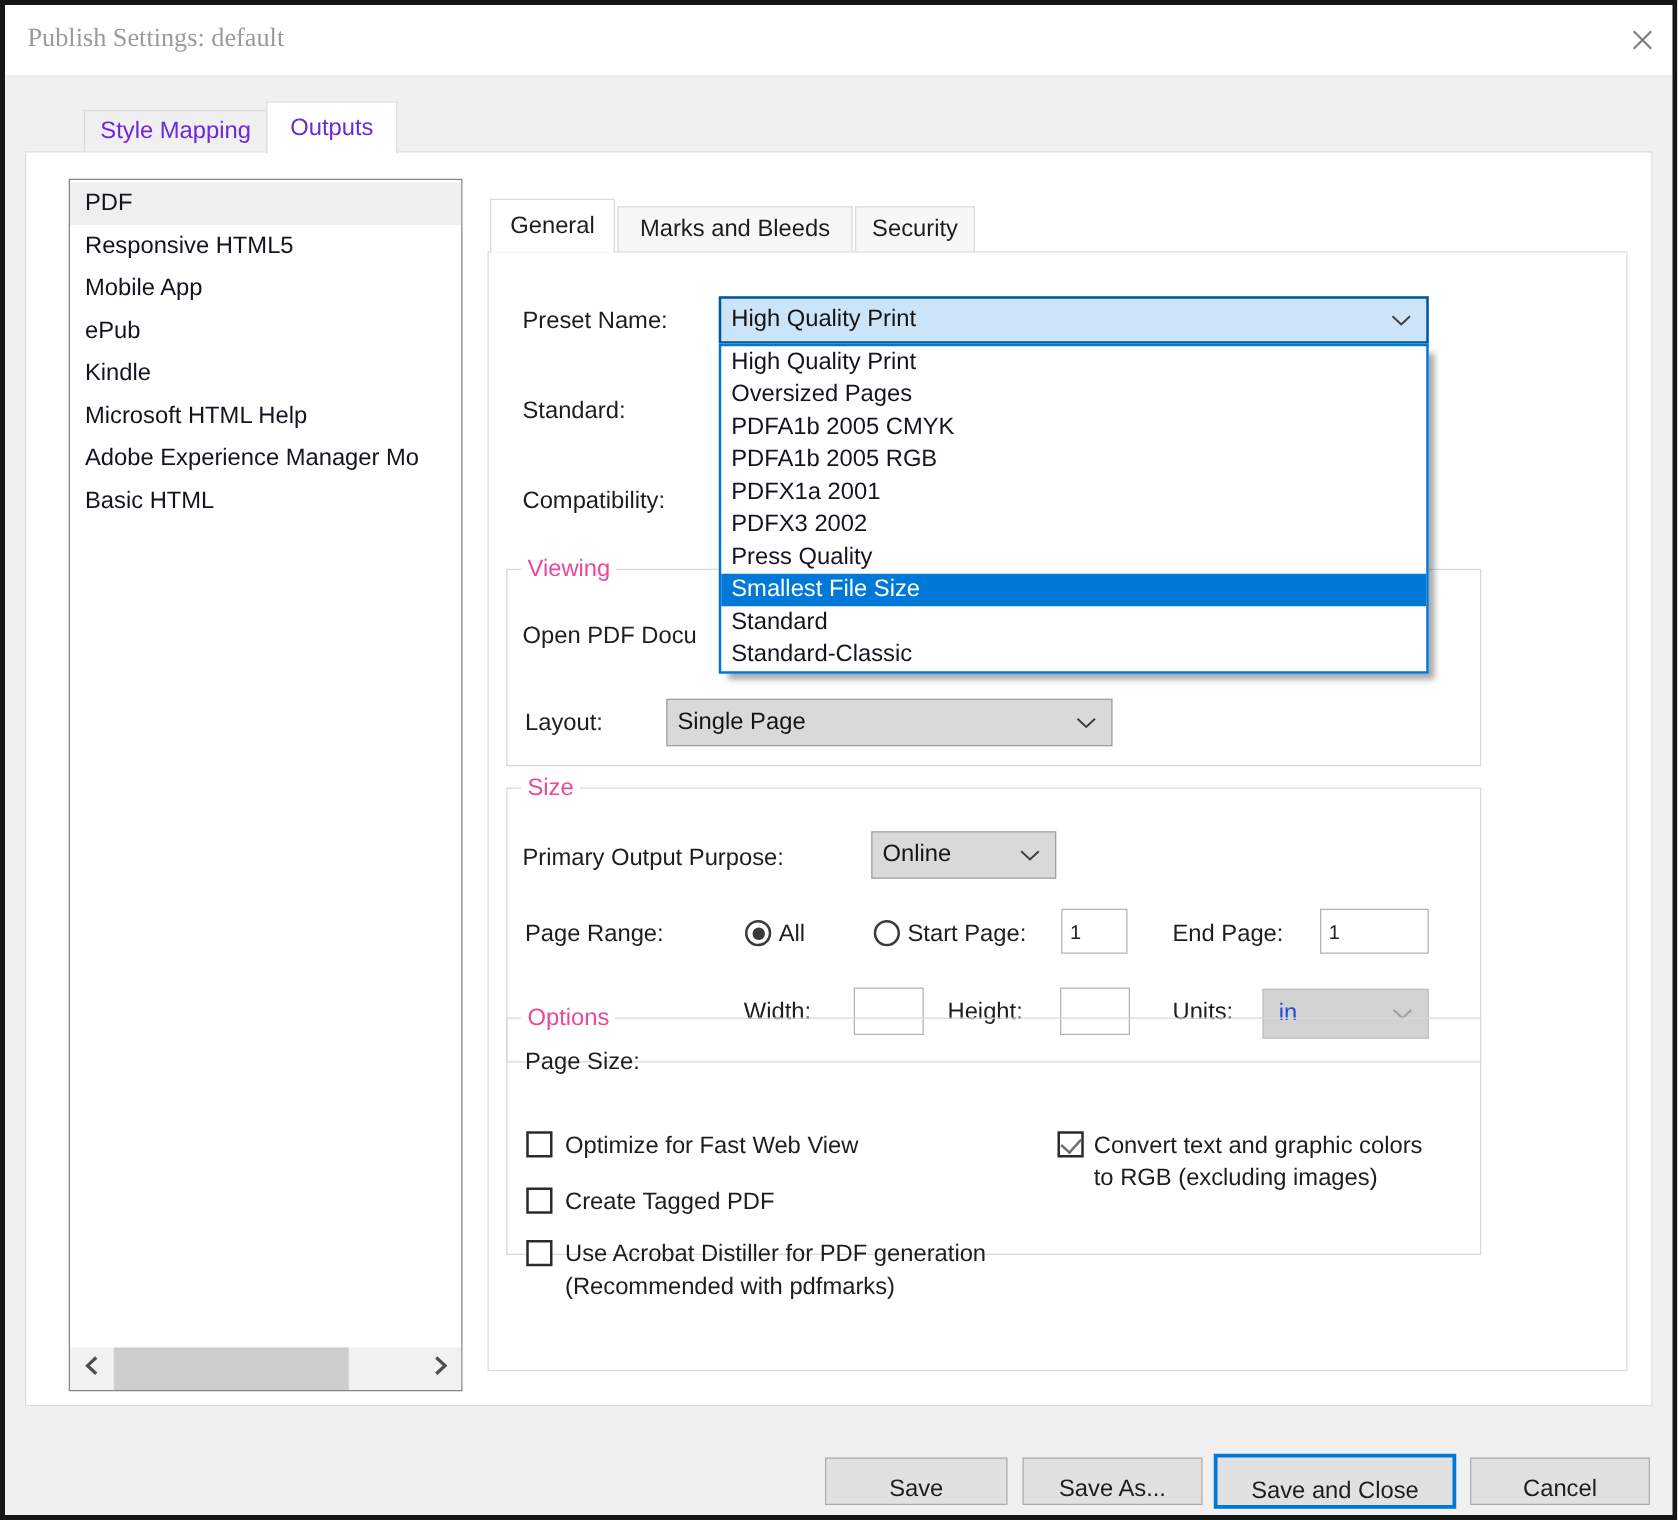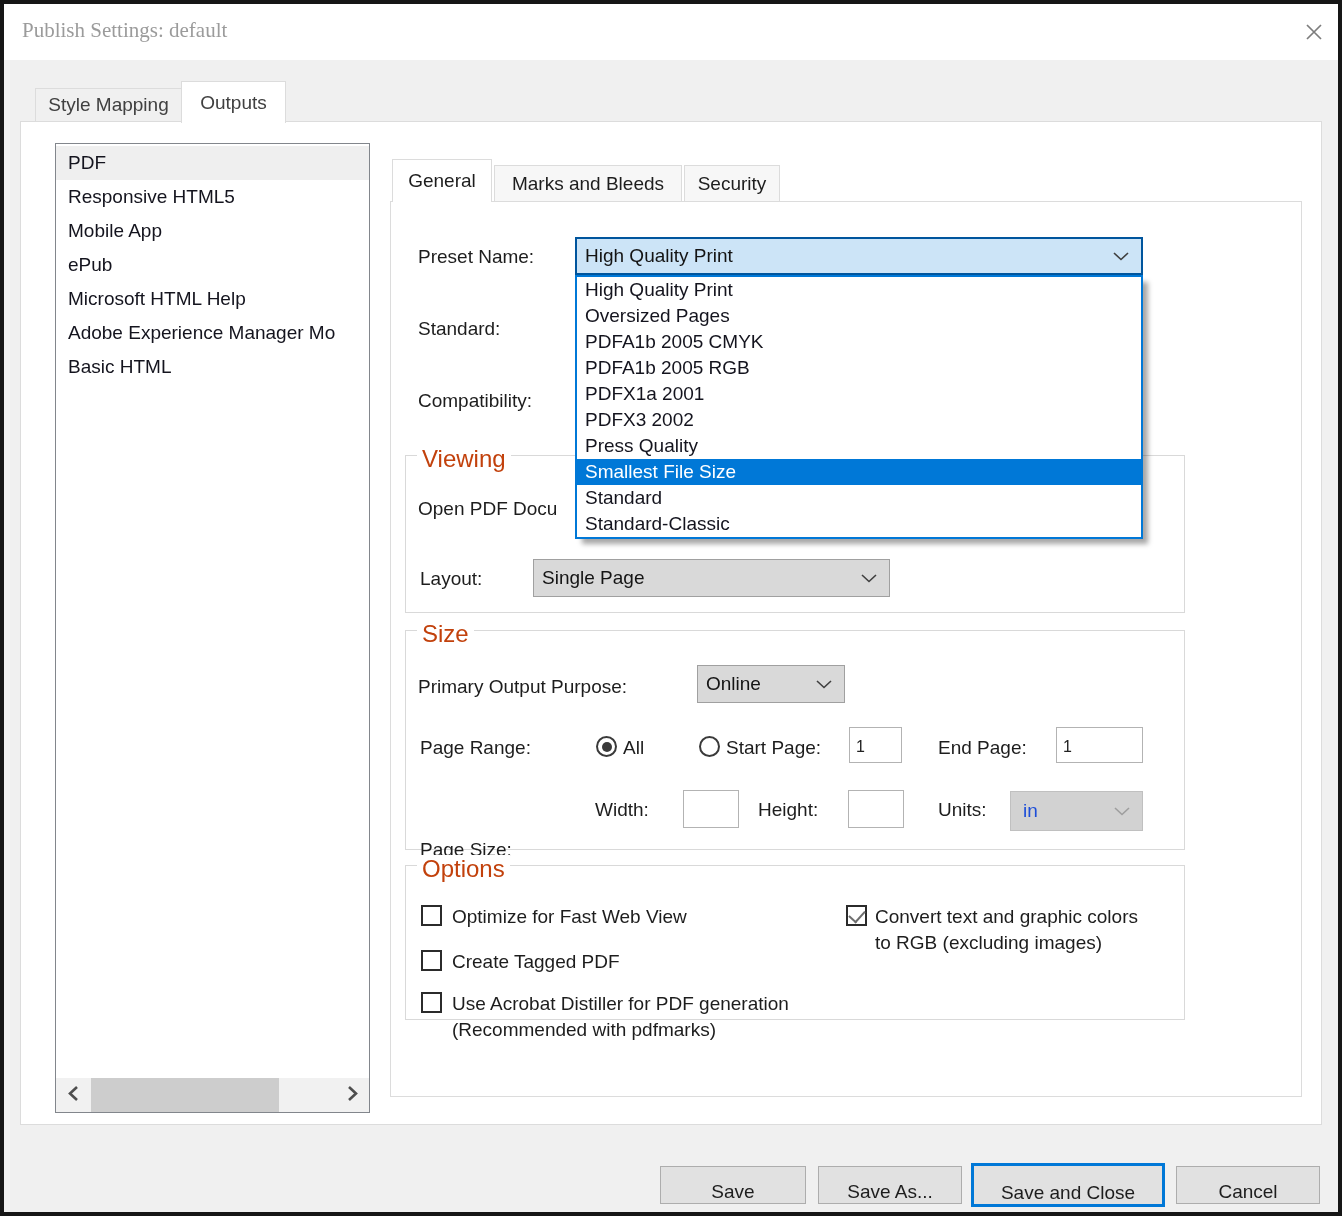--- a/index.html
+++ b/index.html
@@ -30,23 +30,23 @@
     font-size: 21px; color: #9b9b9b; font-family: Liberation Serif, serif;
   }
   .close-btn {
     position: absolute; left: 1290px; top: 12px;
     width: 40px; height: 36px;
     display: flex; align-items: center; justify-content: center;
   }
   
   .tab-outer {
     position: absolute;
-    font-size: 19px; color: #404040;
+    font-size: 19px; color: #6d28d9;
     display: flex; align-items: center; justify-content: center;
-    border: 1px solid #dcdcdc; border-bottom: none;
+    border: 1px solid #dcdcdc; border-bottom: none; margin-left: 32px;
   }
   .tab-style-mapping {
     left: 35px; top: 88px; width: 147px; height: 33px;
     background: #f0f0f0; z-index: 2;
   }
   .tab-outputs {
     left: 181px; top: 81px; width: 105px; height: 42px;
     background: #ffffff; z-index: 3;
   }
   .outer-panel {
@@ -106,21 +106,21 @@
     position: absolute; font-size: 19px; color: #1d1d1d;
     white-space: nowrap; z-index: 3;
   }
   
   .groupbox {
     position: absolute; border: 1px solid #d9d9d9; z-index: 3;
   }
   .groupbox .legend {
     position: absolute; top: -11px; left: 11px;
     background: #ffffff; padding: 0 5px;
-    font-size: 24px; color: #c2410c;
+    font-size: 19px; color: #ec4899;
   }
   
   .combo {
     position: absolute; height: 38px; z-index: 3;
     display: flex; align-items: center;
     font-size: 19px; color: #141414;
   }
   .combo .val { padding-left: 8px; flex: 1; white-space: nowrap; overflow: hidden; }
   .combo .chev { margin-right: 12px; display: flex; align-items: center; }
   .combo-focused {
@@ -207,20 +207,21 @@
   <div class="tab-outer tab-outputs">
     <span>Outputs</span>
   </div>
   <div class="outer-panel"></div>
 
   <div class="listbox">
     <div class="list-item selected">PDF</div>
       <div class="list-item">Responsive HTML5</div>
       <div class="list-item">Mobile App</div>
       <div class="list-item">ePub</div>
+      <div class="list-item">Kindle</div>
       <div class="list-item">Microsoft HTML Help</div>
       <div class="list-item">Adobe Experience Manager Mo</div>
       <div class="list-item">Basic HTML</div>
       <div class="hscroll">
       <div class="arrow arrow-left">
         <span>
           <svg width="11" height="17" viewBox="0 0 11 17">
               <polyline points="9,2 2,8.5 9,15" fill="none" stroke="#4e4e4e" stroke-width="2.6"></polyline>
             </svg>
         </span>
@@ -317,21 +318,21 @@
   <div class="lbl" style="left:938px; top:799px;">Units:</div>
   <div class="combo combo-disabled" style="left:1010px; top:791px; width:133px; height:40px;">
     <span class="val" style="padding-left:12px;">in</span>
     <span class="chev">
       <svg width="16" height="9" viewBox="0 0 16 9">
           <polyline points="1,1 8,7.5 15,1" fill="none" stroke="#9e9e9e" stroke-width="1.6"></polyline>
         </svg>
     </span>
   </div>
 
-  <div class="groupbox" style="left:405px; top:865px; width:780px; height:155px;">
+  <div class="groupbox" style="left:405px; top:814px; width:780px; height:190px;">
     <div class="legend">Options</div>
   </div>
   <span class="checkbox" style="left:421px; top:905px;"></span>
   <div class="lbl" style="left:452px; top:906px;">Optimize for Fast Web View</div>
   <span class="checkbox" style="left:421px; top:950px;"></span>
   <div class="lbl" style="left:452px; top:951px;">Create Tagged PDF</div>
   <span class="checkbox" style="left:421px; top:992px;"></span>
   <div class="lbl" style="left:452px; top:993px;">Use Acrobat Distiller for PDF generation</div>
   <div class="lbl" style="left:452px; top:1019px;">(Recommended with pdfmarks)</div>
   <span class="checkbox checked" style="left:846px; top:905px;"></span>

